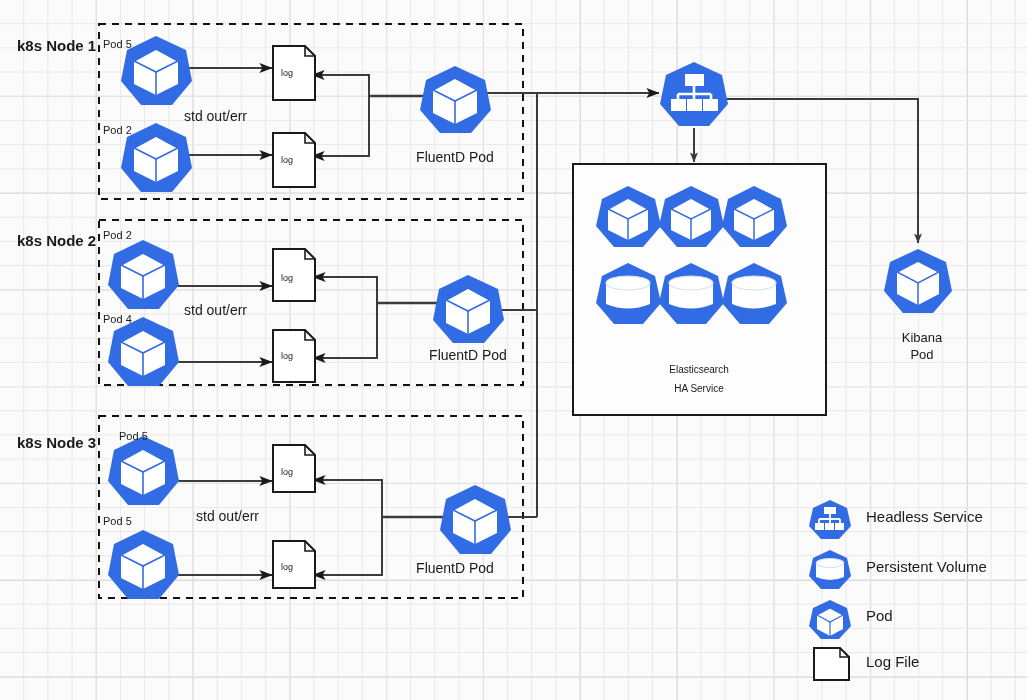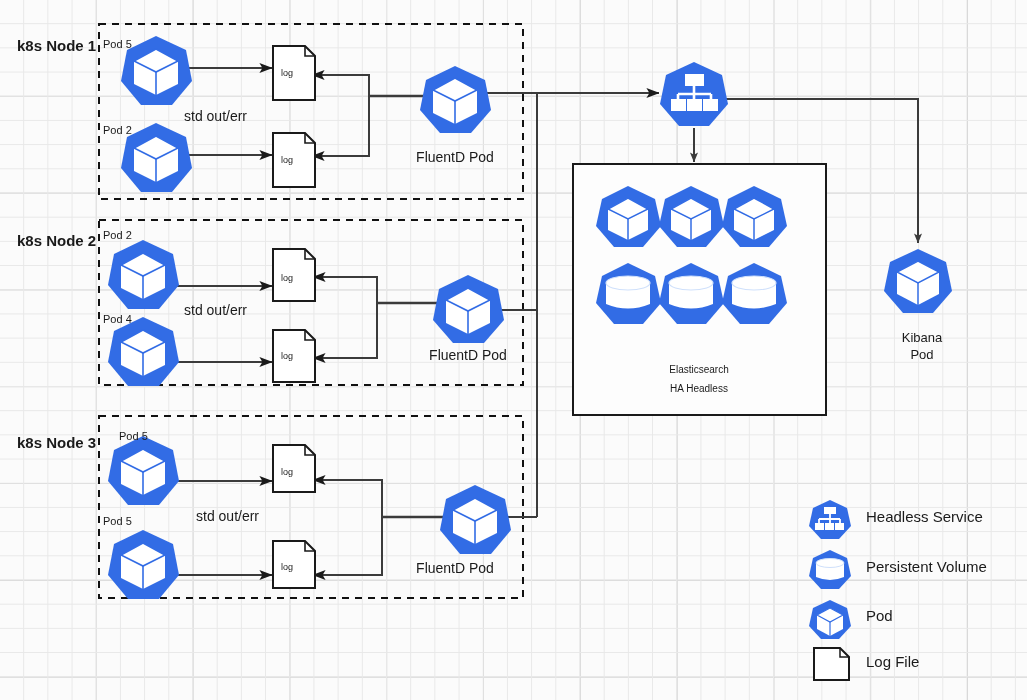--- a/index.html
+++ b/index.html
@@ -282,21 +282,21 @@
 
   <div class="lbl lbl-std" style="left:184px;top:108px;">std out/err</div>
   <div class="lbl lbl-std" style="left:184px;top:302px;">std out/err</div>
   <div class="lbl lbl-std" style="left:196px;top:508px;">std out/err</div>
 
   <div class="lbl lbl-flu ctr" style="left:455px;top:149px;">FluentD Pod</div>
   <div class="lbl lbl-flu ctr" style="left:468px;top:347px;">FluentD Pod</div>
   <div class="lbl lbl-flu ctr" style="left:455px;top:560px;">FluentD Pod</div>
 
   <div class="lbl lbl-es ctr" style="left:699px;top:364px;">Elasticsearch</div>
-  <div class="lbl lbl-es ctr" style="left:699px;top:383px;">HA Headless</div>
+  <div class="lbl lbl-es ctr" style="left:699px;top:383px;">HA Service</div>
 
   <div class="lbl lbl-kib ctr" style="left:922px;top:331px;">Kibana</div>
   <div class="lbl lbl-kib ctr" style="left:922px;top:348px;">Pod</div>
 
   <div class="lbl lbl-leg" style="left:866px;top:508px;">Headless Service</div>
   <div class="lbl lbl-leg" style="left:866px;top:558px;">Persistent Volume</div>
   <div class="lbl lbl-leg" style="left:866px;top:607px;">Pod</div>
   <div class="lbl lbl-leg" style="left:866px;top:653px;">Log File</div>
 
 </div>

